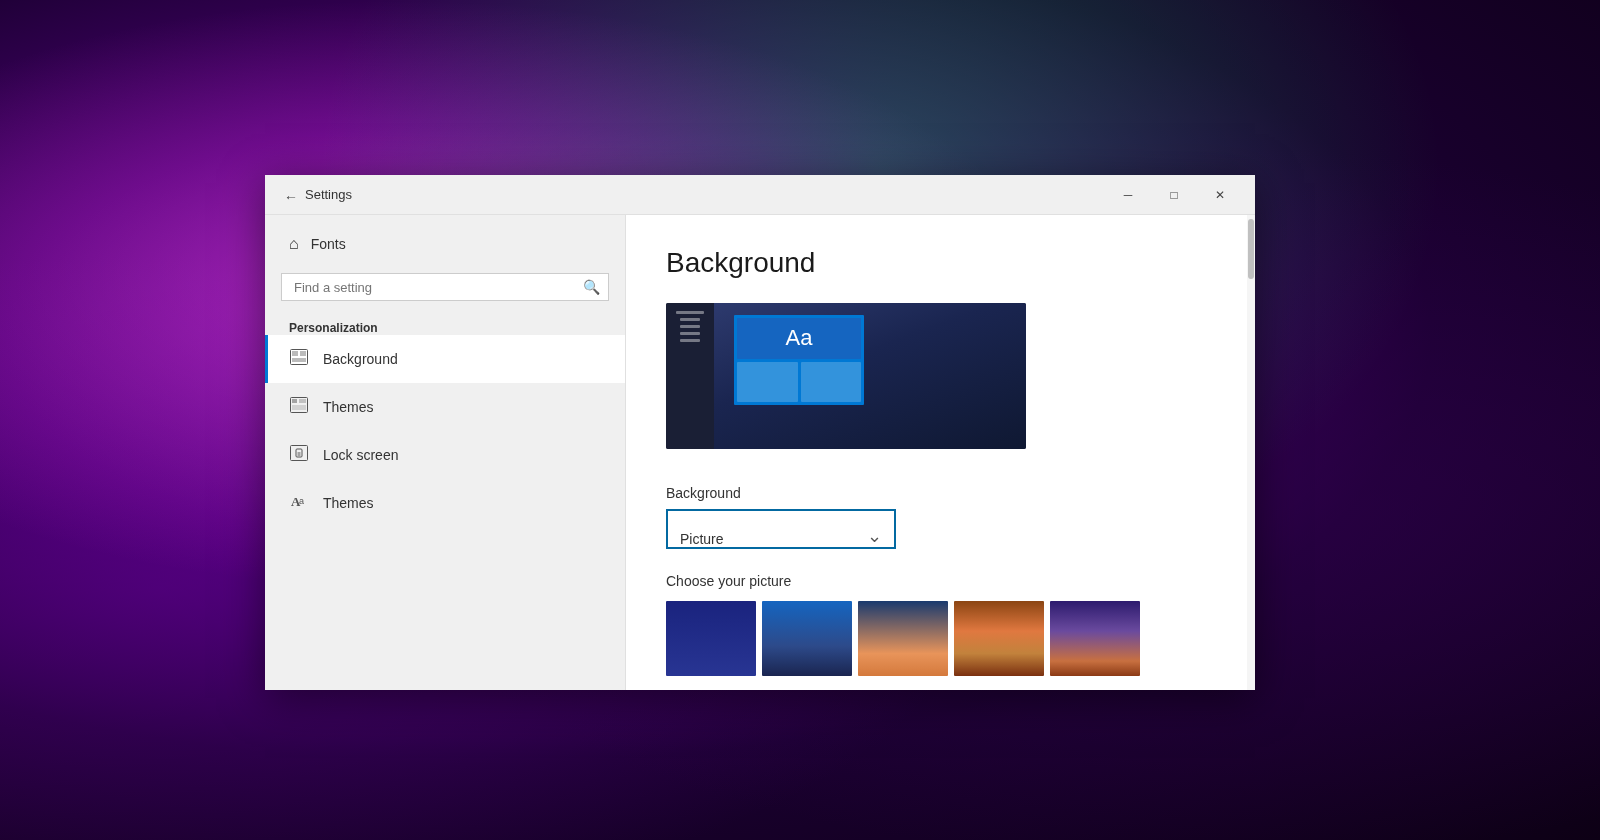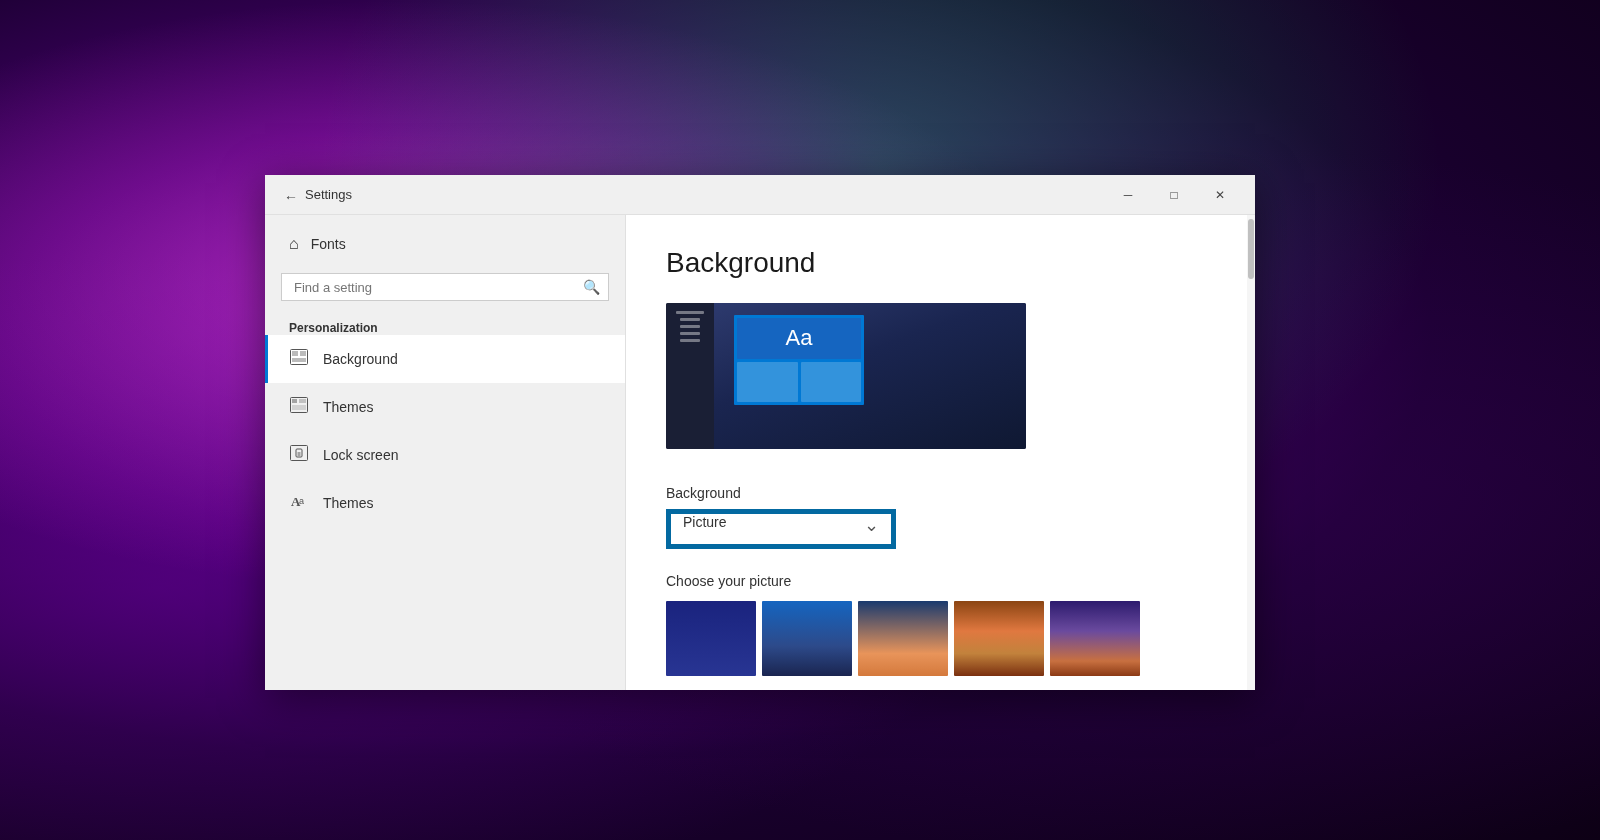--- a/index.html
+++ b/index.html
@@ -281,24 +281,24 @@
     .bg-label {
       font-size: 14px;
       color: #333;
       margin-bottom: 8px;
       font-weight: 400;
     }
 
     .dropdown {
       width: 230px;
       height: 40px;
-      border: 5px solid #0369a1;
+      border: 2px solid #0369a1;
       background: white;
       display: flex;
-      align-items: flex-start;
+      align-items: flex-end;
       justify-content: space-between;
       padding: 0 12px;
       cursor: pointer;
       font-size: 14px;
       color: #333;
       font-family: 'Segoe UI', sans-serif;
       margin-bottom: 24px;
     }
 
     .choose-label {

